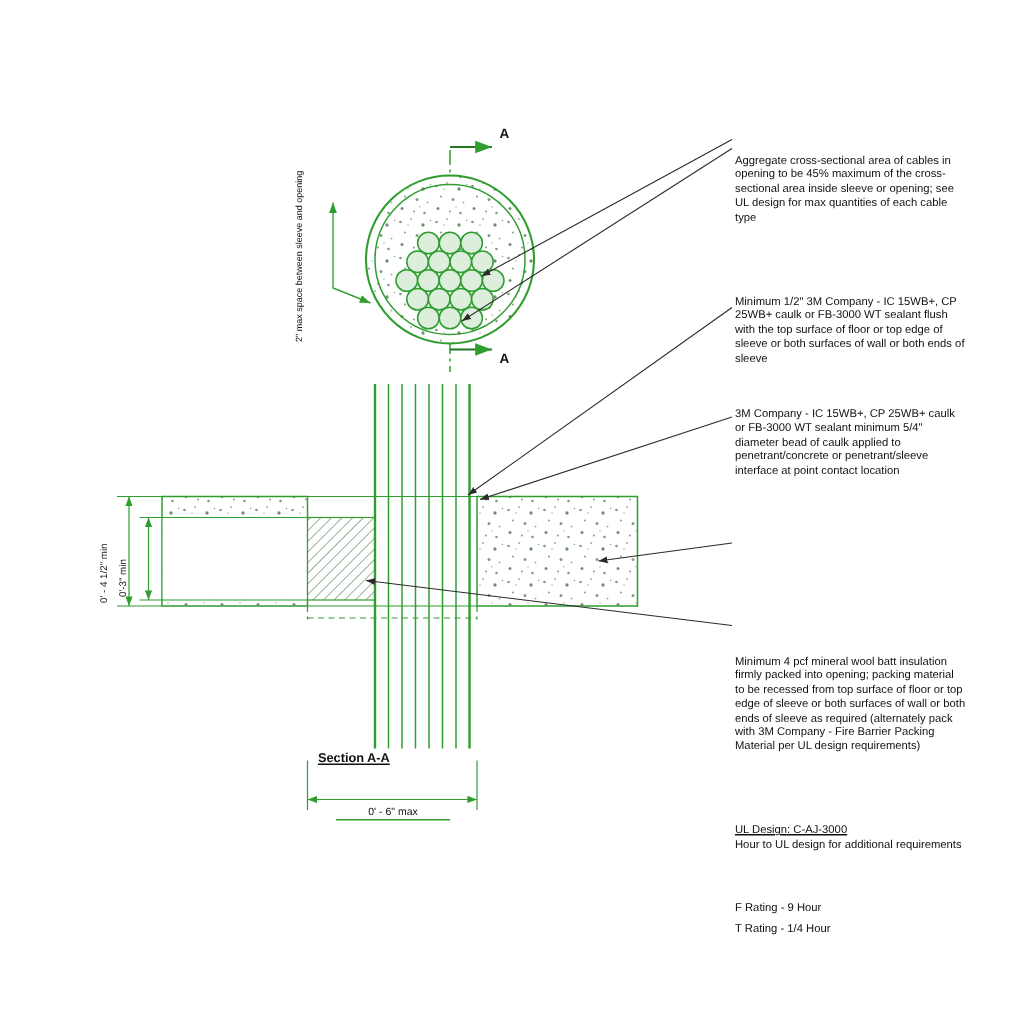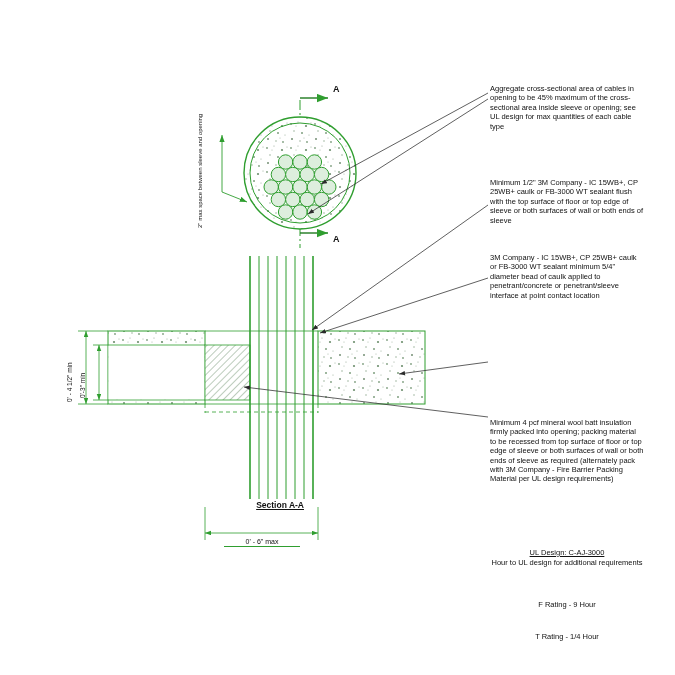--- a/index.html
+++ b/index.html
@@ -3,26 +3,26 @@
 <meta charset="utf-8">
 <style>
   html,body{margin:0;padding:0;background:#fff;}
   #page{
     position:relative;width:675px;height:675px;background:#ffffff;overflow:hidden;
     font-family:"Liberation Sans",sans-serif;color:#111;
   }
   #drawing{position:absolute;left:0;top:0;}
   .ann{
     position:absolute;left:490px;width:154px;
-    font-size:7.5px;line-height:1.25;color:#111;text-align:left;
+    font-size:7.5px;line-height:1.25;color:#111;text-align:left;margin-top:18px;
   }
-  .note{position:absolute;left:490px;width:154px;font-size:7.5px;line-height:1.3;color:#111;text-align:center;}
+  .note{position:absolute;left:490px;width:154px;font-size:7.5px;line-height:1.3;color:#111;}
   .note .u{text-decoration:underline;}
   .sec-label{
-    position:absolute;left:212px;top:500px;width:92px;text-align:right;
+    position:absolute;left:212px;top:500px;width:92px;text-align:left;
     font-size:8.5px;font-weight:bold;text-decoration:underline;color:#111;
   }
   .dim-bottom{
     position:absolute;left:224px;top:538px;width:76px;text-align:center;
     font-size:7px;color:#111;border-bottom:1px solid #2f9e2f;padding-bottom:1px;
   }
   .rot{
     position:absolute;transform-origin:0 0;transform:rotate(-90deg);
     white-space:nowrap;color:#111;
   }
@@ -172,15 +172,15 @@
   <div class="ann" style="top:84px">Aggregate cross-sectional area of cables in opening to be 45% maximum of the cross-sectional area inside sleeve or opening; see UL design for max quantities of each cable type</div>
   <div class="ann" style="top:178px">Minimum 1/2" 3M Company - IC 15WB+, CP 25WB+ caulk or FB-3000 WT sealant flush with the top surface of floor or top edge of sleeve or both surfaces of wall or both ends of sleeve</div>
   <div class="ann" style="top:253px">3M Company - IC 15WB+, CP 25WB+ caulk or FB-3000 WT sealant minimum 5/4" diameter bead of caulk applied to penetrant/concrete or penetrant/sleeve interface at point contact location</div>
   <div class="ann" style="top:418px">Minimum 4 pcf mineral wool batt insulation firmly packed into opening; packing material to be recessed from top surface of floor or top edge of sleeve or both surfaces of wall or both ends of sleeve as required (alternately pack with 3M Company - Fire Barrier Packing Material per UL design requirements)</div>
 
   <div class="note" style="top:548px">
     <div class="u">UL Design: C-AJ-3000</div>
     <div>Hour to UL design for additional requirements</div>
   </div>
   <div class="note" style="top:600px">F Rating - 9 Hour</div>
-  <div class="note" style="top:632px">T Rating - 1/4 Hour</div>
+  <div class="note" style="top:614px">T Rating - 1/4 Hour</div>
 
 </div>
 
 </body></html>

